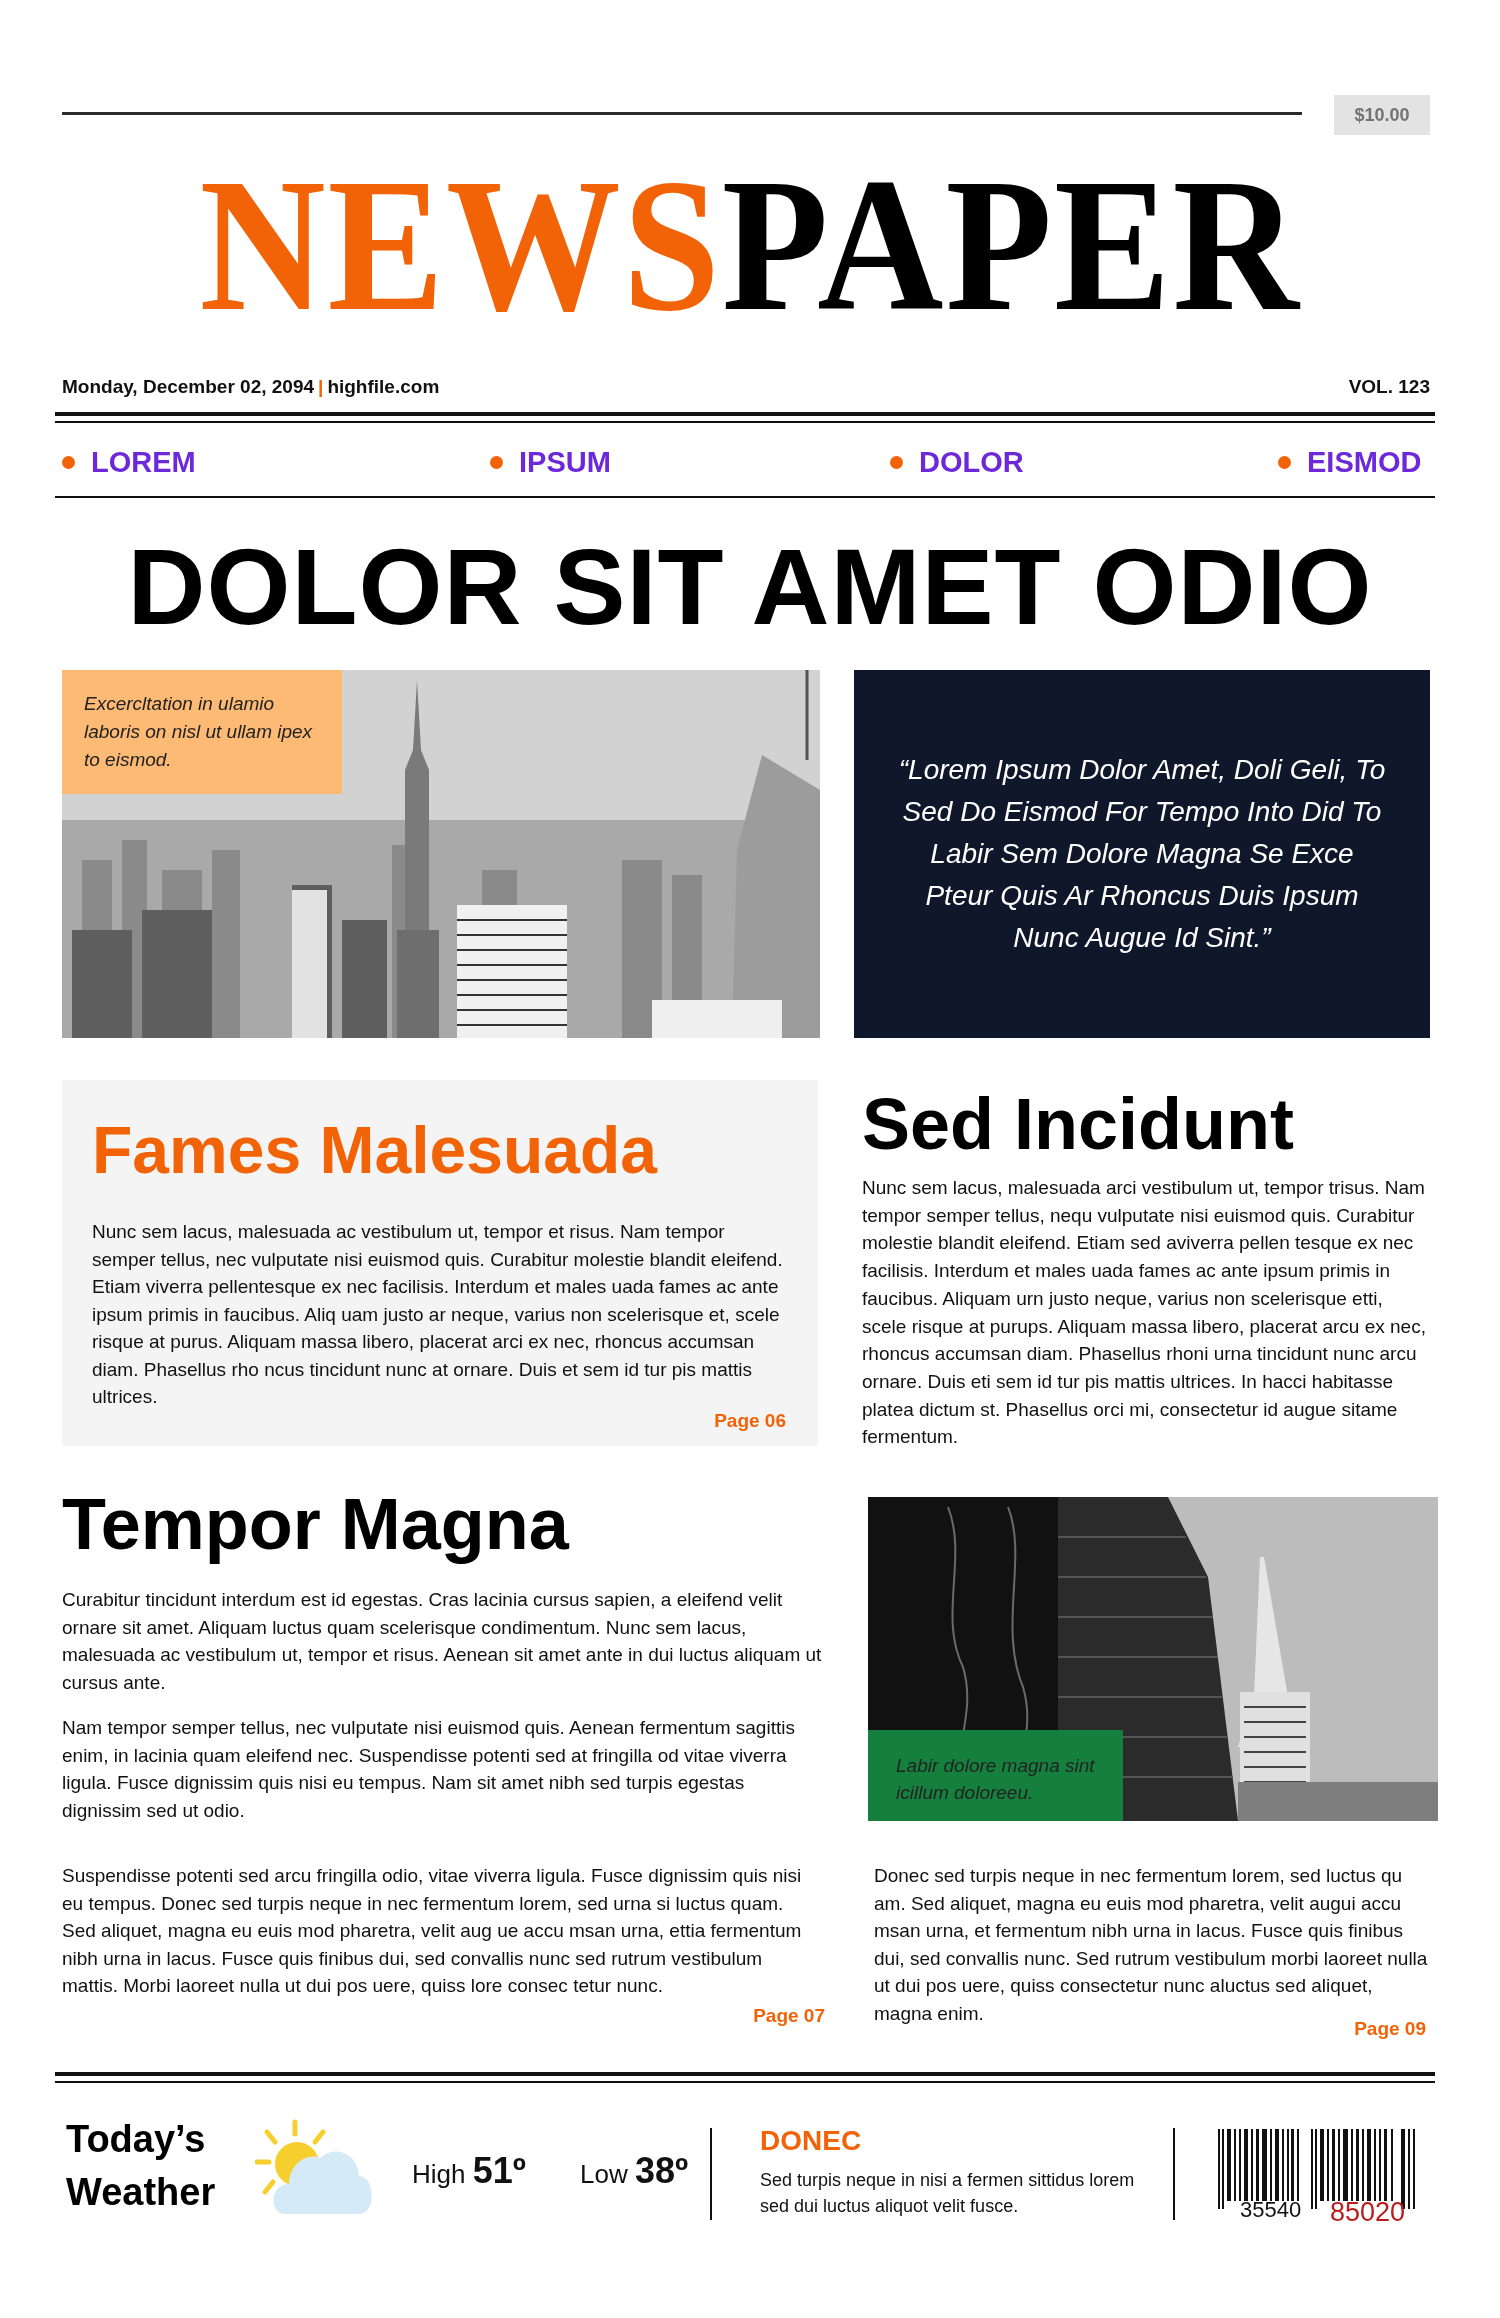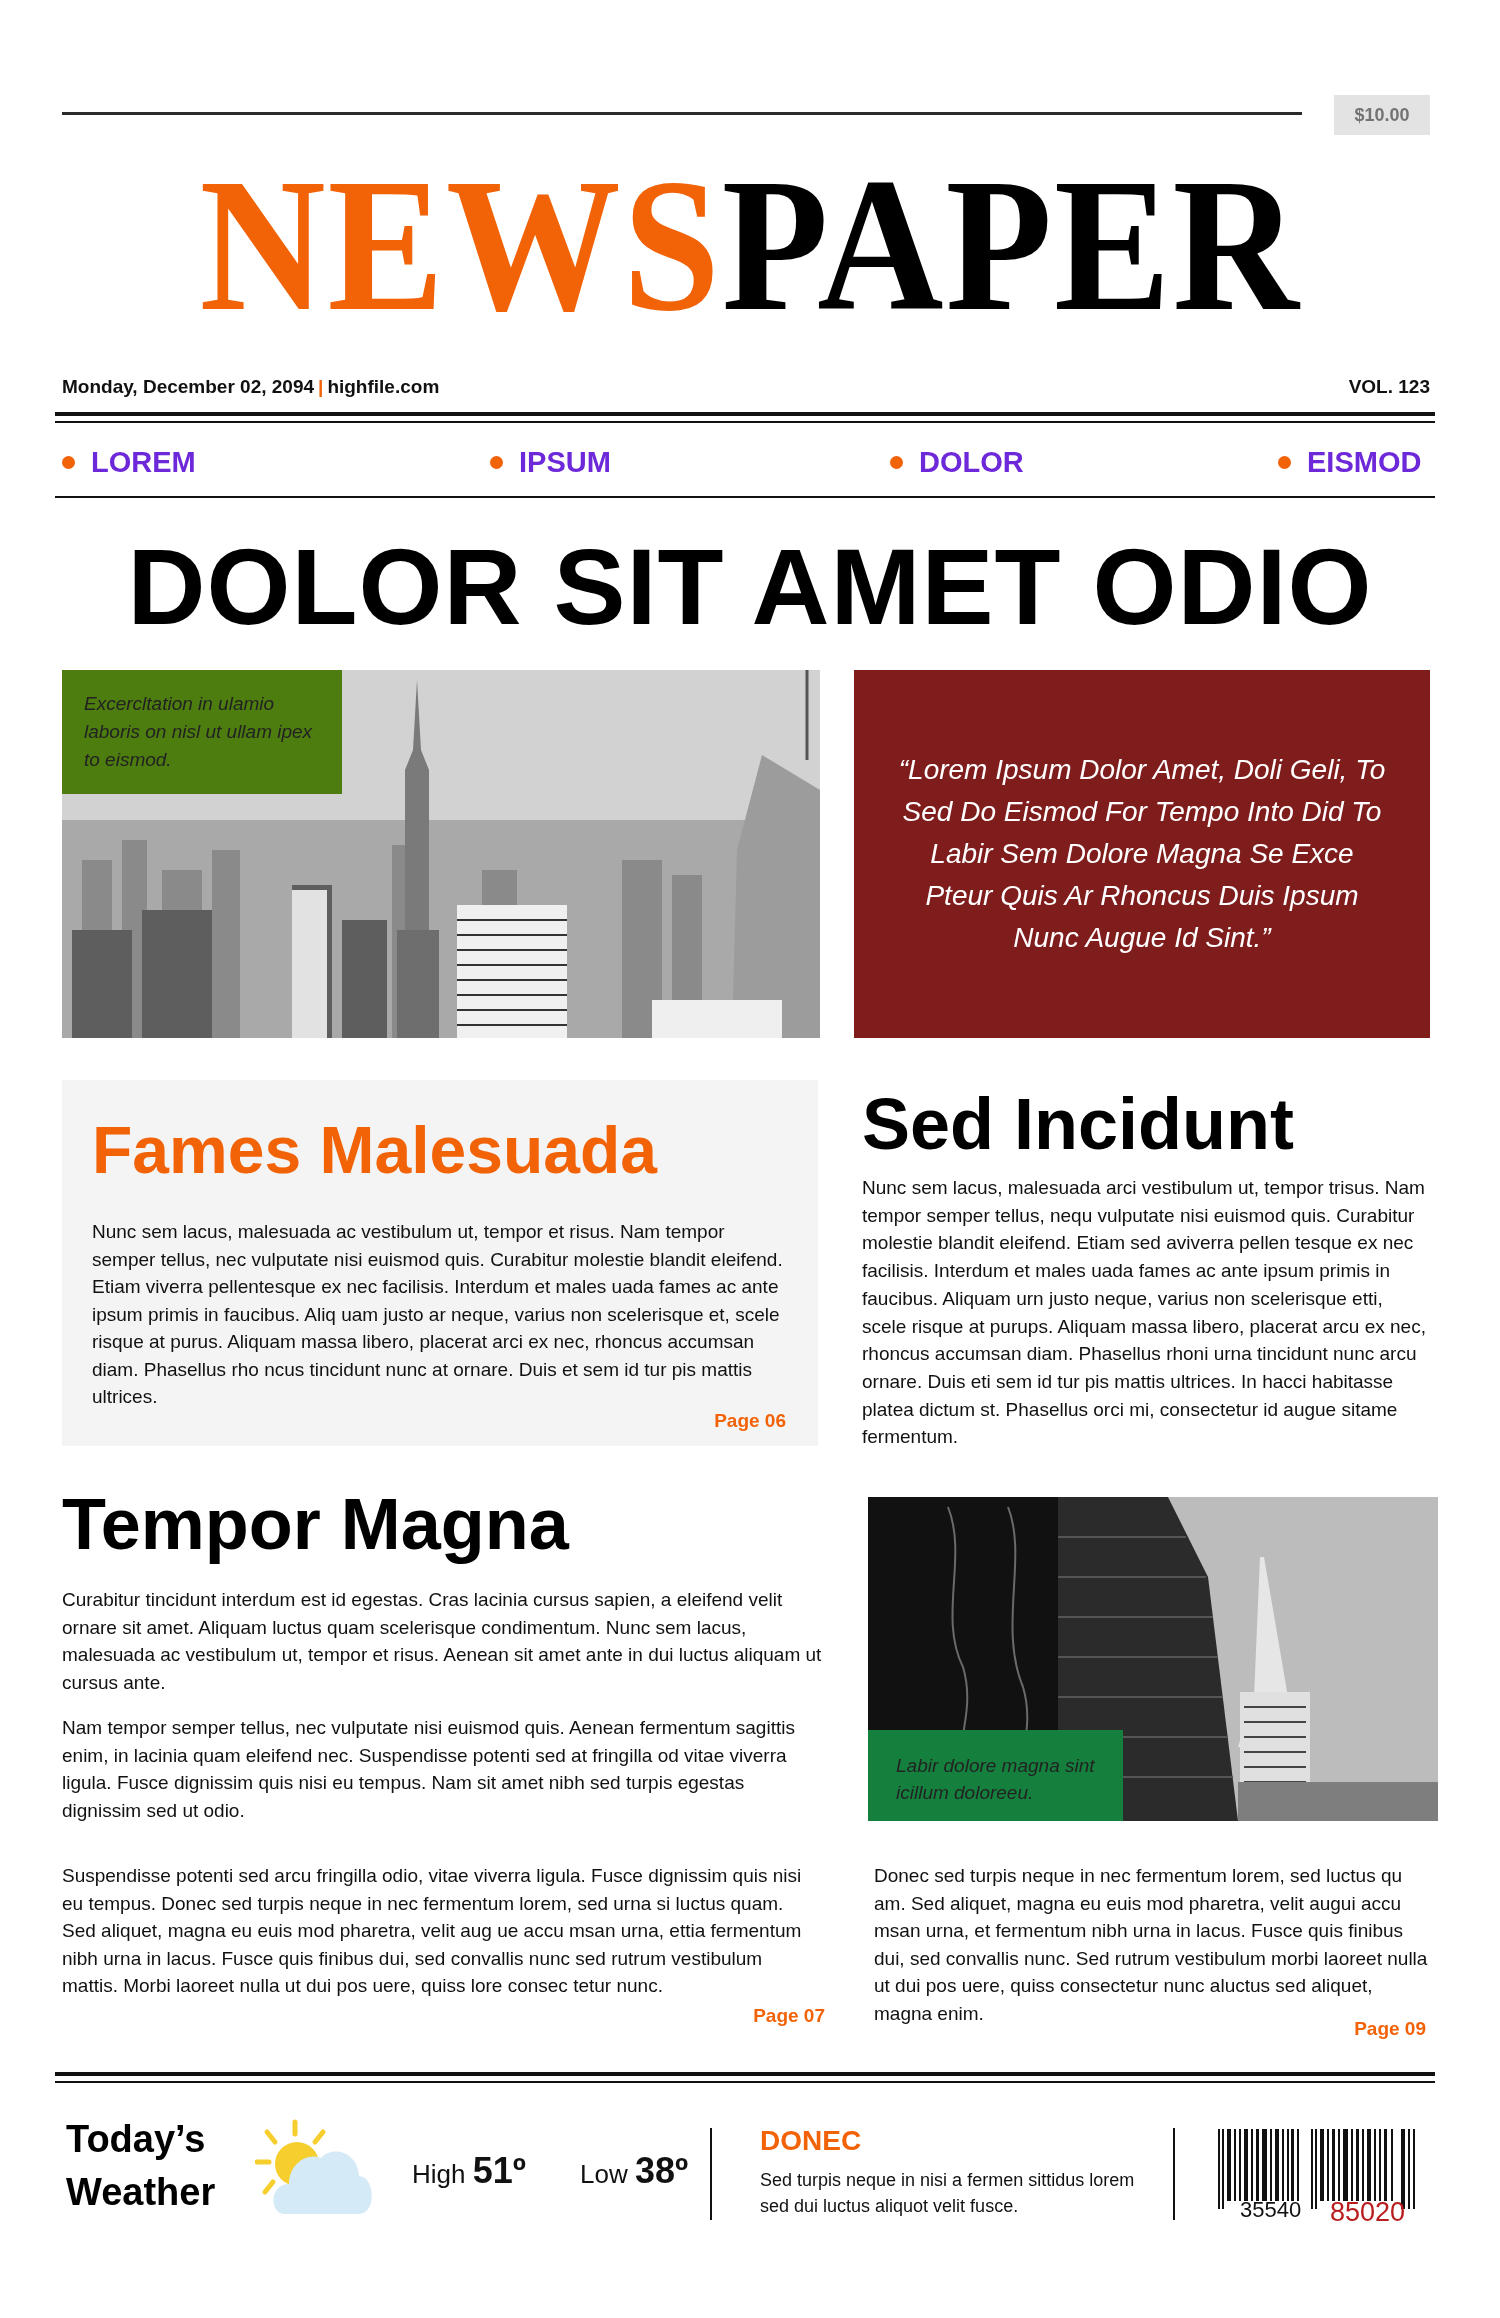--- a/index.html
+++ b/index.html
@@ -23,23 +23,23 @@
   .rule-thin { left: 55px; top: 421px; width: 1380px; height: 2px; background: #111; }
   .rule-nav-bottom { left: 55px; top: 496px; width: 1380px; height: 2px; background: #111; }
 
   .nav { top: 440px; height: 44px; display: flex; align-items: center; font-size: 29px; font-weight: 700; color: #6d28d9; }
   .nav .dot { display: inline-block; width: 13px; height: 13px; border-radius: 50%; background: #f26207; margin-right: 16px; }
 
   .headline { left: 0; width: 1500px; top: 522px; text-align: center; font-size: 108px; font-weight: 700; line-height: 130px; color: #000; letter-spacing: 1px; }
 
   
   .photo1 { left: 62px; top: 670px; width: 758px; height: 368px; overflow: hidden; background: linear-gradient(180deg,#cfcfcf 0%,#dcdcdc 35%,#bdbdbd 55%,#8e8e8e 75%,#5a5a5a 100%); }
-  .caption1 { left: 62px; top: 670px; width: 280px; height: 124px; background: #4d7c0f; padding: 20px 22px; font-style: italic; font-size: 19px; line-height: 28px; color: #222; }
-
-  .quote { left: 854px; top: 670px; width: 576px; height: 368px; background: #7f1d1d; color: #fff; display: flex; align-items: center; justify-content: center; text-align: center; font-style: italic; font-size: 28px; line-height: 42px; padding: 0 40px; }
+  .caption1 { left: 62px; top: 670px; width: 280px; height: 124px; background: #fdba74; padding: 20px 22px; font-style: italic; font-size: 19px; line-height: 28px; color: #222; }
+
+  .quote { left: 854px; top: 670px; width: 576px; height: 368px; background: #0f172a; color: #fff; display: flex; align-items: center; justify-content: center; text-align: center; font-style: italic; font-size: 28px; line-height: 42px; padding: 0 40px; }
 
   
   .fames-box { left: 62px; top: 1080px; width: 756px; height: 366px; background: #f4f4f4; }
   .fames-title { left: 92px; top: 1110px; font-size: 66px; font-weight: 700; color: #f26207; line-height: 80px; }
   .fames-body { left: 92px; top: 1218px; width: 700px; font-size: 19px; line-height: 27.5px; color: #111; }
   .page06 { left: 700px; top: 1410px; width: 86px; text-align: right; font-size: 19px; font-weight: 700; color: #f26207; }
 
   
   .sed-title { left: 862px; top: 1080px; font-size: 72px; font-weight: 700; line-height: 88px; color: #000; }
   .sed-body { left: 862px; top: 1174px; width: 570px; font-size: 19px; line-height: 27.7px; color: #111; }

